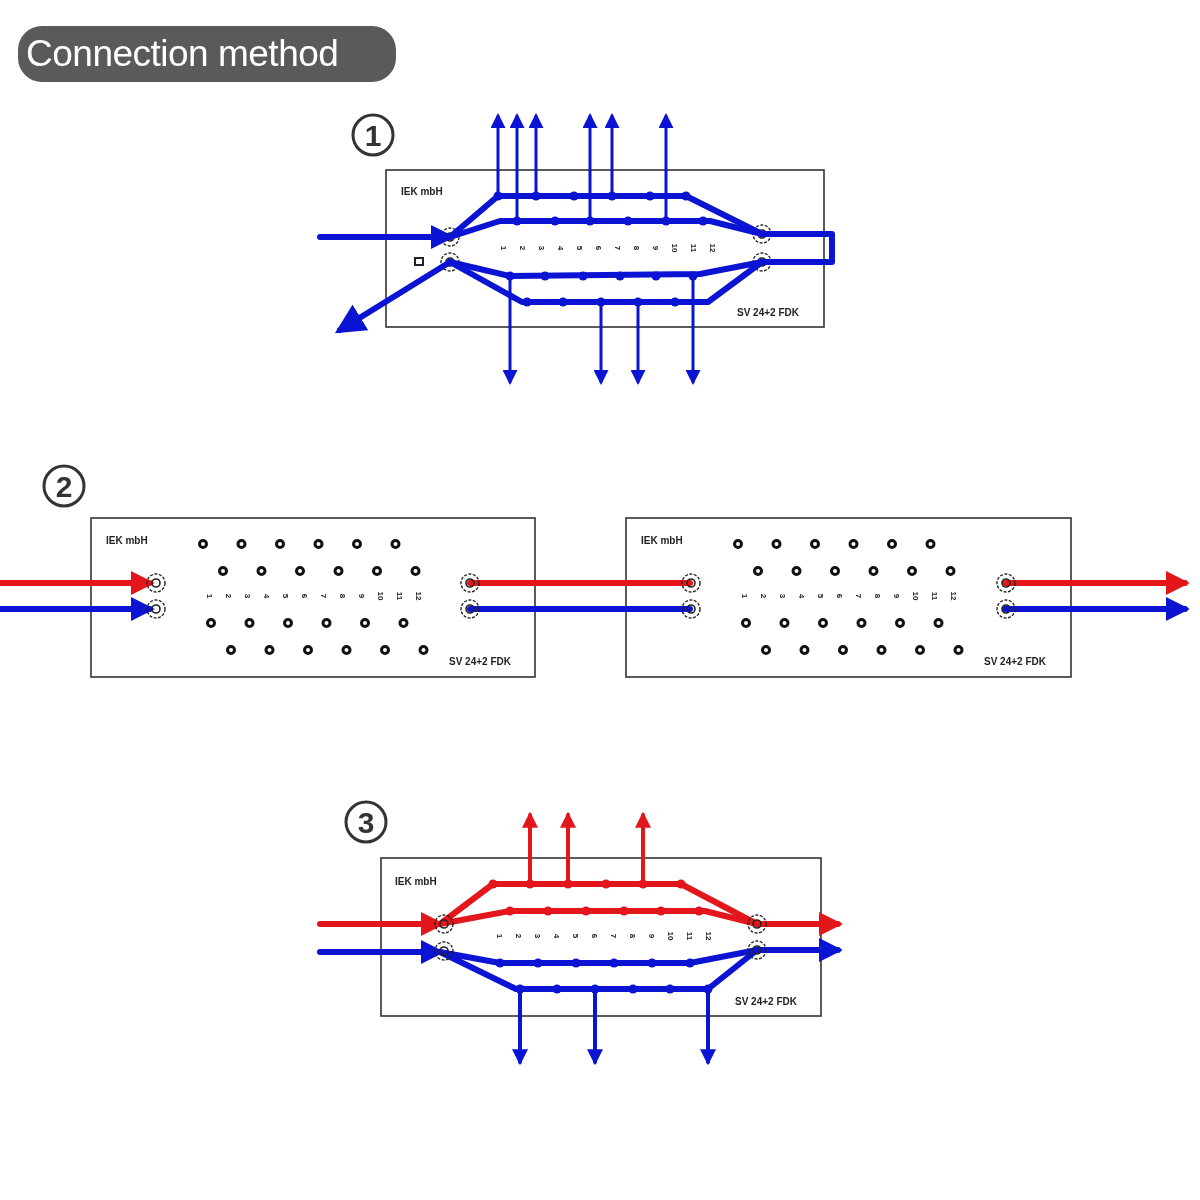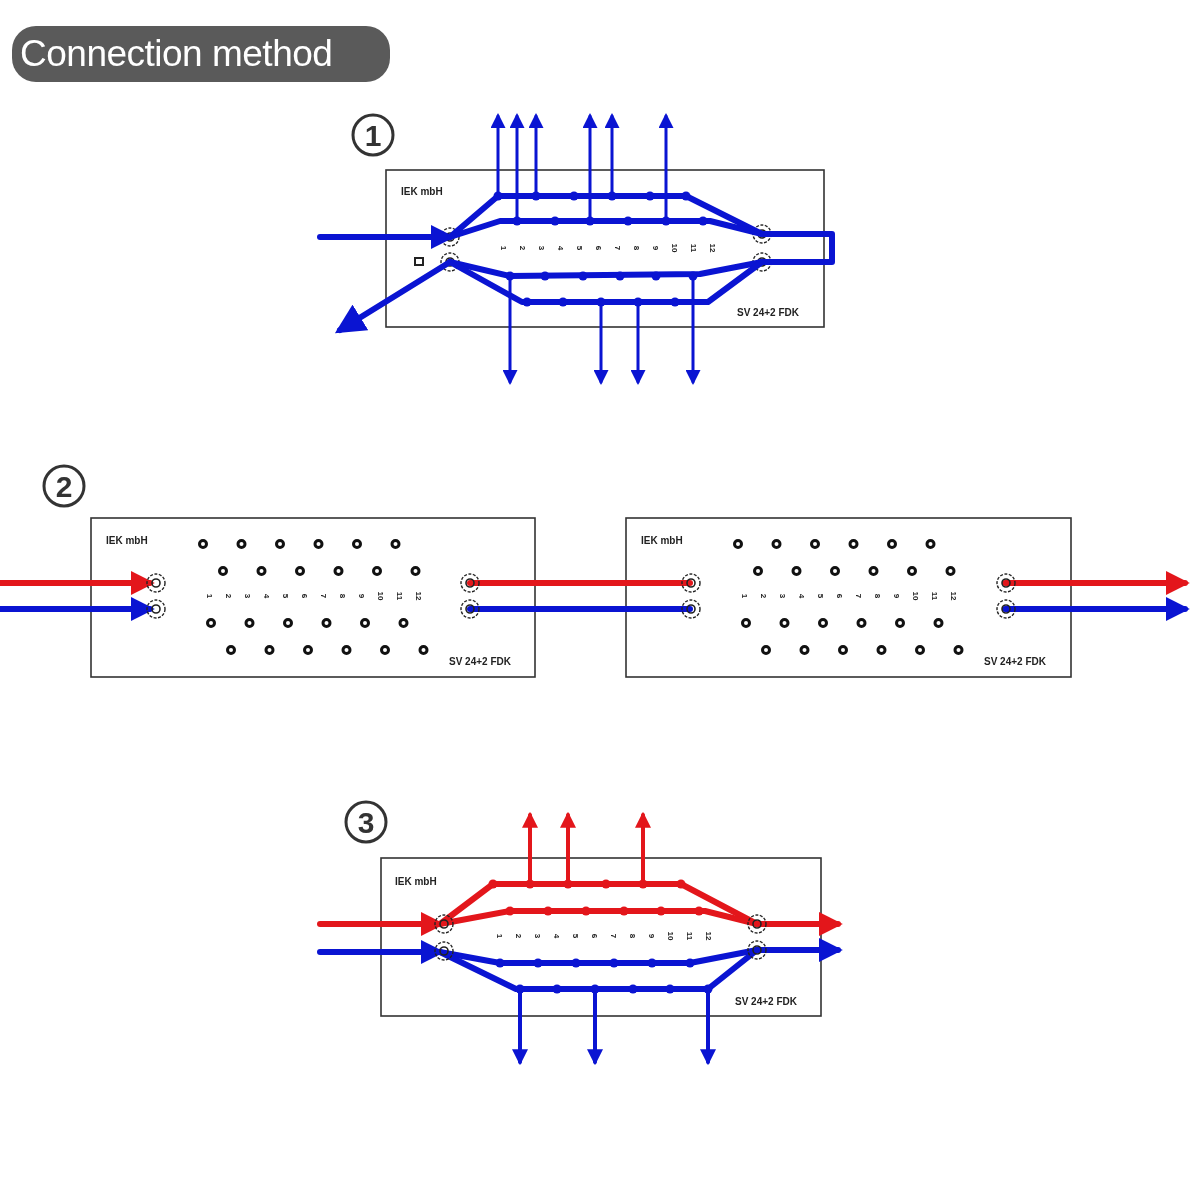--- a/index.html
+++ b/index.html
@@ -1,18 +1,18 @@
 <!DOCTYPE html>
 <html><head>
 <meta charset="utf-8">
 <style>
   html, body { margin:0; padding:0; background:#ffffff; }
   body { width:1200px; height:1200px; position:relative; overflow:hidden; font-family:"Liberation Sans", sans-serif; }
   .title {
-    position:absolute; left:12px; top:26px; width:378px; height:56px;
+    position:absolute; left:18px; top:26px; width:378px; height:56px;
     background:#5a5a5a; color:#ffffff; font-size:37px; line-height:56px;
     padding-left:8px; box-sizing:border-box; letter-spacing:-0.5px;
     font-family:"Liberation Sans", sans-serif;
     border-radius:24px;
   }
   svg#diagram { position:absolute; left:0; top:0; }
   .box { fill:#ffffff; stroke:#333333; stroke-width:1.6; }
   .lbl { font-family:"Liberation Sans", sans-serif; font-size:10px; font-weight:bold; fill:#222222; }
   .num { font-family:"Liberation Sans", sans-serif; font-size:8px; font-weight:bold; fill:#222222; }
   .step-num { font-family:"Liberation Sans", sans-serif; font-size:30px; font-weight:bold; fill:#333333; }

